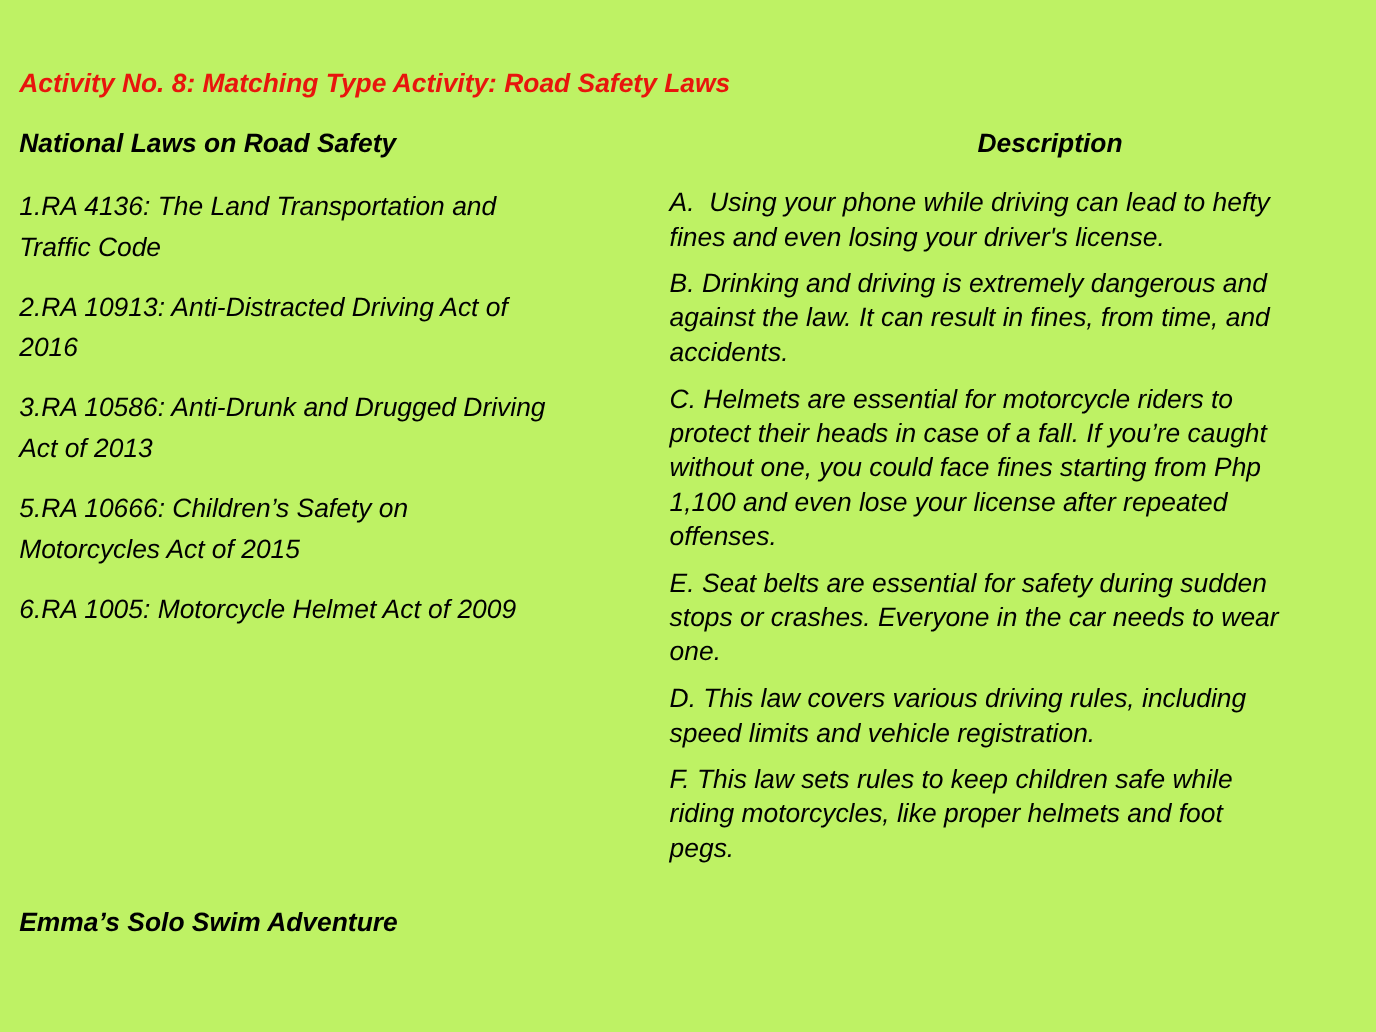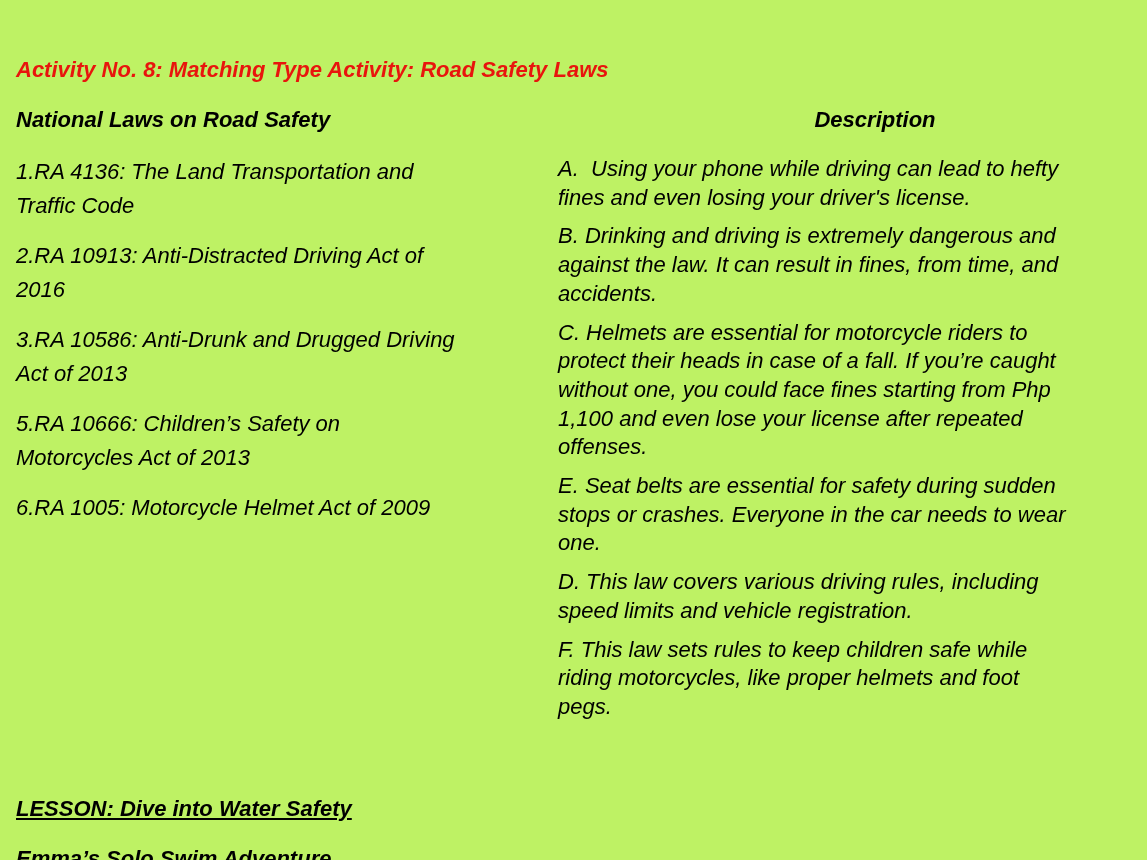--- a/index.html
+++ b/index.html
@@ -97,21 +97,21 @@
 
     <div class="col-laws">
       <div class="col-header">National Laws on Road Safety</div>
       <div class="law">1.RA 4136: The Land Transportation and
 Traffic Code</div>
       <div class="law">2.RA 10913: Anti-Distracted Driving Act of
 2016</div>
       <div class="law">3.RA 10586: Anti-Drunk and Drugged Driving
 Act of 2013</div>
       <div class="law">5.RA 10666: Children’s Safety on
-Motorcycles Act of 2013</div>
+Motorcycles Act of 2015</div>
       <div class="law">6.RA 1005: Motorcycle Helmet Act of 2009</div>
     </div>
 
     <div class="col-desc">
       <div class="col-header">Description</div>
       <div class="desc-item">A.  Using your phone while driving can lead to hefty
 fines and even losing your driver's license.</div>
       <div class="desc-item">B. Drinking and driving is extremely dangerous and
 against the law. It can result in fines, from time, and
 accidents.</div>
@@ -125,17 +125,16 @@
 one.</div>
       <div class="desc-item">D. This law covers various driving rules, including
 speed limits and vehicle registration.</div>
       <div class="desc-item">F. This law sets rules to keep children safe while
 riding motorcycles, like proper helmets and foot
 pegs.</div>
     </div>
 
   </div>
 
-  <div class="lesson-title">LESSON: Dive into Water Safety</div>
 
   <div class="lesson-subtitle">Emma’s Solo Swim Adventure</div>
 
 </div>
 
 </body></html>

